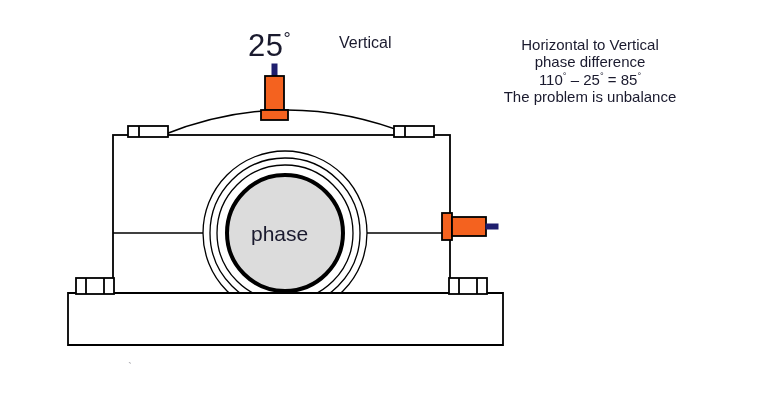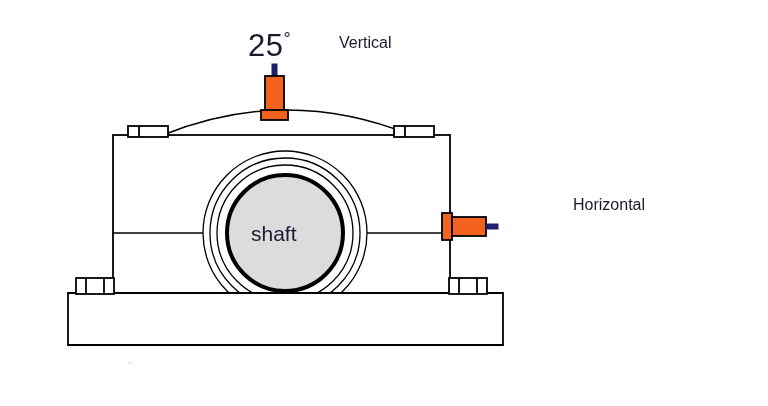--- a/index.html
+++ b/index.html
@@ -161,21 +161,26 @@
       <rect x="486" y="224" width="12" height="5" fill="#1f1f6e" stroke="#1f1f6e" stroke-width="1"></rect>
     </g>
 
   </svg>
 
   <div class="txt" id="vertical-angle-label"><span>25</span><span class="deg-sup">°</span></div>
 
 
   <div class="txt" id="vertical-axis-label">Vertical</div>
 
-  <div class="txt" id="horizontal-axis-label">Horizontal</div>
 
+  <div class="txt" id="phase-note">
+    <span class="line">Horizontal to Vertical</span>
+    <span class="line">phase difference</span>
+    <span class="line"><span>110</span><span class="deg-small">°</span><span> – </span><span>25</span><span class="deg-small">°</span><span> = </span><span>85</span><span class="deg-small">°</span></span>
+    <span class="line">The problem is unbalance</span>
+  </div>
 
-  <div class="txt" id="shaft-label">shaft</div>
+  <div class="txt" id="shaft-label">phase</div>
 
 
   <div class="txt" id="caption-tick">ˋ</div>
 
 </div>
 
 </body></html>

